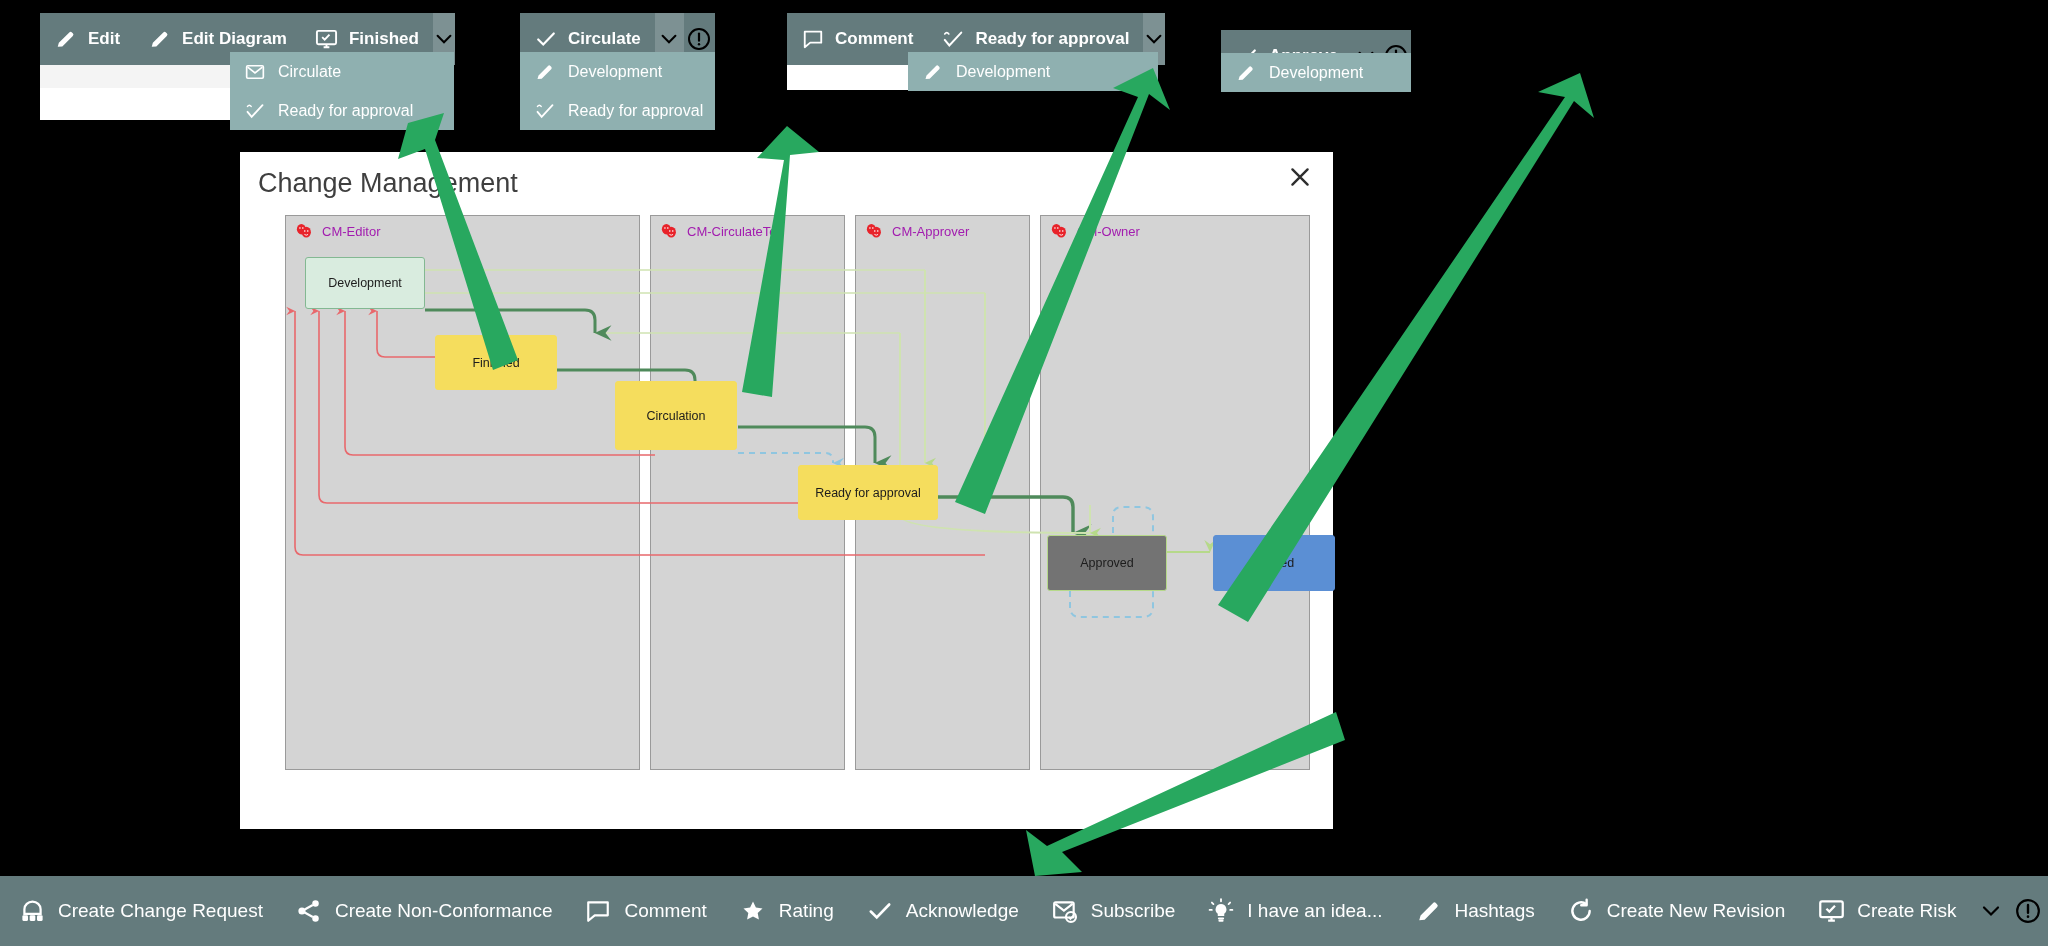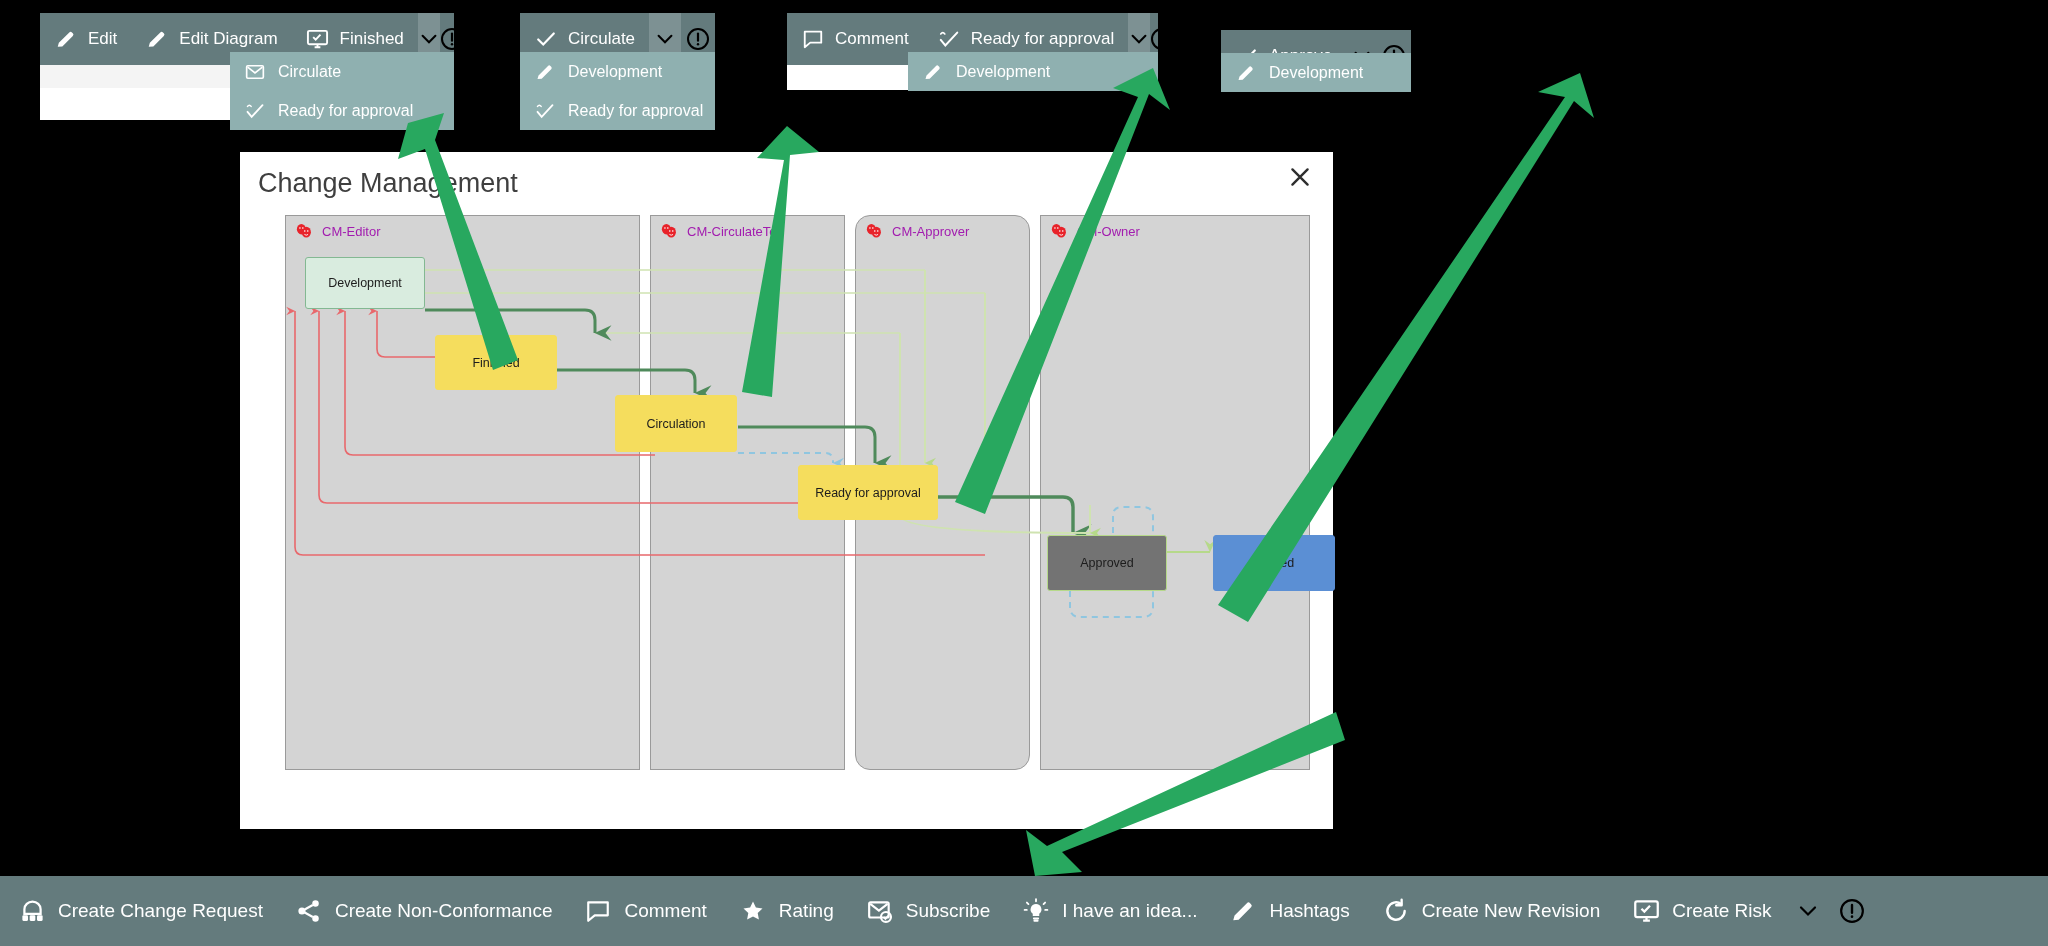--- a/index.html
+++ b/index.html
@@ -1,21 +1,21 @@
 <!DOCTYPE html>
 <html><head>
 <meta charset="utf-8">
 <style>
   html,body{margin:0;padding:0;background:#000;}
   body{width:2048px;height:946px;position:relative;overflow:hidden;
        font-family:"Liberation Sans","DejaVu Sans",sans-serif;}
 
   
   .tbar{position:absolute;background:#647b7d;display:flex;align-items:center;
-        height:52px;box-sizing:border-box;}
+        height:52px;box-sizing:border-box;font-weight:bold;}
   .tbtn{display:flex;align-items:center;gap:10px;height:52px;padding:0 14px;
         color:#fff;font-size:17px;white-space:nowrap;box-sizing:border-box;}
   .tbtn .ico{display:flex;align-items:center;justify-content:center;width:24px;height:24px;flex:none;}
   .caret{width:42px;height:52px;display:flex;align-items:center;justify-content:center;}
   .caret.active{background:#7d9193;}
   .warn{width:46px;height:52px;display:flex;align-items:center;justify-content:center;}
 
   
   .menu{position:absolute;background:#8fb0b0;box-sizing:border-box;}
   .mitem{display:flex;align-items:center;gap:12px;height:39px;padding:0 14px;
@@ -328,21 +328,21 @@
       </div>
     </div>
     <div class="lane" style="left:365px;width:195px;">
       <div class="lane-hd">
         <span class="ico"><svg width="20" height="18" viewBox="0 0 24 24">
               <use href="#i-masks"></use>
             </svg></span>
         <span>CM-CirculateTo</span>
       </div>
     </div>
-    <div class="lane" style="left:570px;width:175px;border-radius:15px;">
+    <div class="lane" style="left:570px;width:175px;">
       <div class="lane-hd">
         <span class="ico"><svg width="20" height="18" viewBox="0 0 24 24">
               <use href="#i-masks"></use>
             </svg></span>
         <span>CM-Approver</span>
       </div>
     </div>
     <div class="lane" style="left:755px;width:270px;">
       <div class="lane-hd">
         <span class="ico"><svg width="20" height="18" viewBox="0 0 24 24">
@@ -400,21 +400,21 @@
       <g stroke="#e8686c" stroke-width="1.6" fill="none">
         <path d="M162,142 H100 Q92,142 92,134 V96" marker-end="url(#aRed)"></path>
         <path d="M370,240 H68 Q60,240 60,232 V96" marker-end="url(#aRed)"></path>
         <path d="M553,288 H42 Q34,288 34,280 V96" marker-end="url(#aRed)"></path>
         <path d="M700,340 H18 Q10,340 10,332 V96" marker-end="url(#aRed)"></path>
       </g>
     </svg>
 
     <div class="node n-dev" style="left:20px;top:42px;width:120px;height:52px;">Development</div>
     <div class="node n-yellow" style="left:150px;top:120px;width:122px;height:55px;">Finished</div>
-    <div class="node n-yellow" style="left:330px;top:180px;width:122px;height:57px;">Circulation</div>
+    <div class="node n-yellow" style="left:330px;top:166px;width:122px;height:69px;">Circulation</div>
     <div class="node n-yellow" style="left:513px;top:250px;width:140px;height:55px;">Ready for approval</div>
     <div class="node n-green" style="left:762px;top:320px;width:120px;height:56px;">Approved</div>
     <div class="node n-blue" style="left:928px;top:320px;width:122px;height:56px;">Retired</div>
   </div>
 </div>
 
 <div id="bottombar">
   <div class="tbtn">
     <span class="ico">
         <svg width="27" height="27">
@@ -443,20 +443,28 @@
     <span class="ico">
         <svg width="24" height="24">
           <use href="#i-star"></use>
         </svg>
       </span>
     <span>Rating</span>
   </div>
   <div class="tbtn">
     <span class="ico">
         <svg width="26" height="26">
+          <use href="#i-check"></use>
+        </svg>
+      </span>
+    <span>Acknowledge</span>
+  </div>
+  <div class="tbtn">
+    <span class="ico">
+        <svg width="26" height="26">
           <use href="#i-envcheck"></use>
         </svg>
       </span>
     <span>Subscribe</span>
   </div>
   <div class="tbtn">
     <span class="ico">
         <svg width="26" height="26">
           <use href="#i-bulb"></use>
         </svg>

